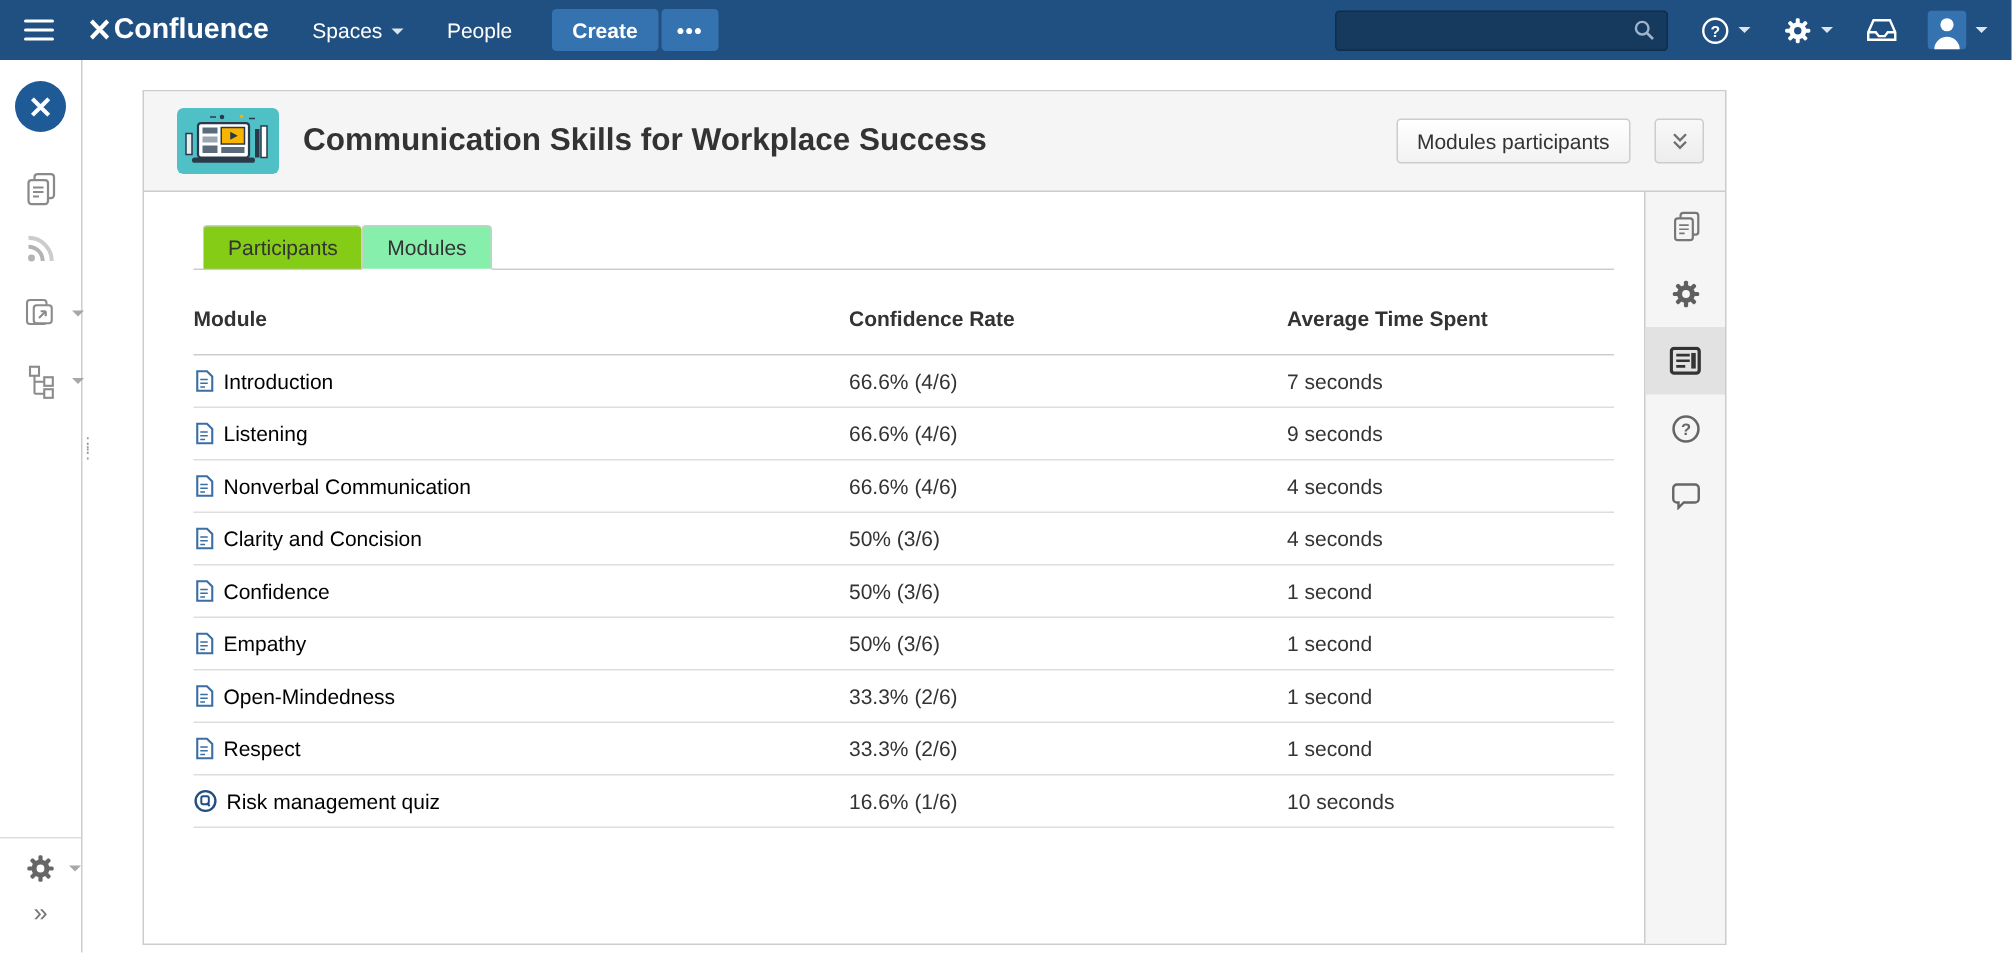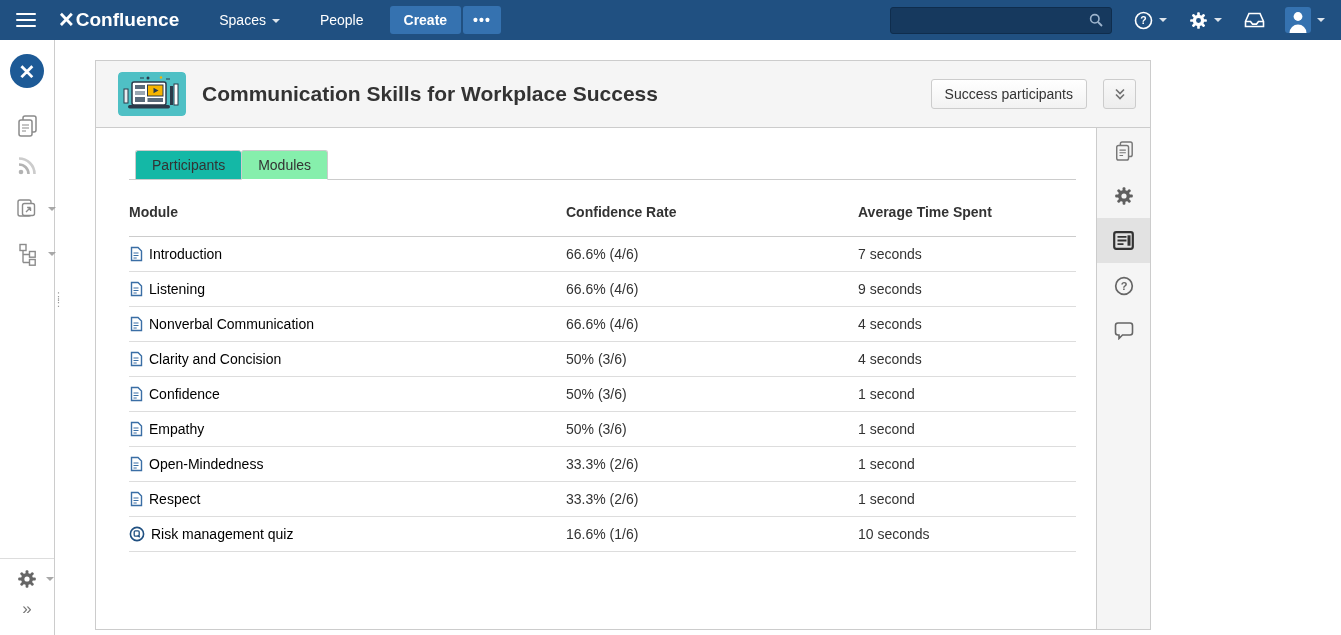--- a/index.html
+++ b/index.html
@@ -7,21 +7,21 @@
               font-family:"Liberation Sans", sans-serif; }
 
   
   .topbar { position:absolute; top:0; left:0; width:1341px; height:40px;
             background:#205081; display:flex; align-items:center; z-index:30; }
   .hamburger { margin-left:16px; width:20px; cursor:pointer; }
   .hamburger div { height:2px; background:#fff; margin:4px 0; border-radius:1px; }
   .logo { display:flex; align-items:center; margin-left:22px; color:#fff;
           font-size:19px; font-weight:bold; cursor:pointer; }
   .logo .xglyph { font-size:20px; font-weight:900; margin-right:1px; transform:scaleY(1.05); }
-  .nav-item { color:#fff; font-size:14px; margin-left:40px; cursor:pointer; white-space:nowrap; }
+  .nav-item { color:#fff; font-size:14px; margin-left:29px; cursor:pointer; white-space:nowrap; }
   .caret { display:inline-block; width:0; height:0; border-left:4px solid transparent;
            border-right:4px solid transparent; border-top:4px solid currentColor;
            margin-left:6px; vertical-align:middle; opacity:.85; }
   .btn-blue { background:#3572b0; color:#fff; font-size:14px; font-weight:bold;
               border:none; border-radius:3px; padding:6px 14px; cursor:pointer; }
   .create-btn { margin-left:26px; }
   .more-btn { margin-left:2px; padding:6px 10px; letter-spacing:1px; }
   .top-spacer { flex:1; }
   .searchbox { width:222px; height:27px; background:#16395e; border:1px solid #0f2d4d;
                border-radius:3px; display:flex; align-items:center; padding:0 8px; }
@@ -55,21 +55,21 @@
                  border:1px solid #ccc; border-radius:3px; cursor:pointer;
                  display:flex; align-items:center; justify-content:center; }
 
   .card-body { display:flex; height:501px; }
   .content { flex:1; padding:22px 20px 0 33px; min-width:0; }
 
   
   .tabbar { display:flex; padding-left:6px; border-bottom:1px solid #ccc; }
   .tab { font-size:14px; color:#333; padding:6px 16px; border:1px solid #ccc;
          border-radius:3px 3px 0 0; margin-bottom:-1px; cursor:pointer; }
-  .tab.inactive { background:#14b8a6; border-right:none; }
+  .tab.inactive { background:#84cc16; border-right:none; }
   .tab.active { background:#86efac; border-bottom-color:#fff; }
 
   
   table { width:100%; border-collapse:collapse; font-size:14px; margin-top:18px; table-layout:fixed; }
   col.c-mod { width:437px; } col.c-comp { width:292px; }
   th { text-align:left; font-weight:bold; color:#333; padding:6px 0 16px;
        border-bottom:1px solid #ccc; }
   td { padding:0; height:35px; border-bottom:1px solid #ddd; color:#333; vertical-align:middle; }
   .mod-cell { display:flex; align-items:center; gap:6px; }
   .mod-cell a { color:#000000; text-decoration:none; cursor:pointer; }
@@ -216,21 +216,21 @@
       <rect x="29.5" y="26" width="15.5" height="4" fill="#5a6b7b"></rect>
       <rect x="10" y="33" width="42" height="3.5" rx="1.7" fill="#2b3a4a"></rect>
       <rect x="52" y="14" width="3" height="19" fill="#2b3a4a"></rect>
       <rect x="56" y="12" width="4" height="21" fill="#fff" stroke="#2b3a4a" stroke-width="1"></rect>
       <circle cx="30" cy="6" r="1.5" fill="#2b3a4a"></circle>
       <circle cx="43" cy="5.5" r="1.2" fill="#f7b500"></circle>
       <path d="M22 6 h4 M48 7 h4" stroke="#2b3a4a" stroke-width="1"></path>
     </svg>
     <h1 class="course-title">Communication Skills for Workplace Success</h1>
     <div class="header-actions">
-      <button class="enroll-btn">Success participants</button>
+      <button class="enroll-btn">Modules participants</button>
       <button class="chevron-btn">
         <svg width="14" height="14" viewBox="0 0 14 14">
           <path d="M3 2.5 l4 4 4-4 M3 7.5 l4 4 4-4" stroke="#707070" stroke-width="1.6" fill="none"></path>
         </svg>
       </button>
     </div>
   </header>
 
   <div class="card-body">
     <section class="content">

